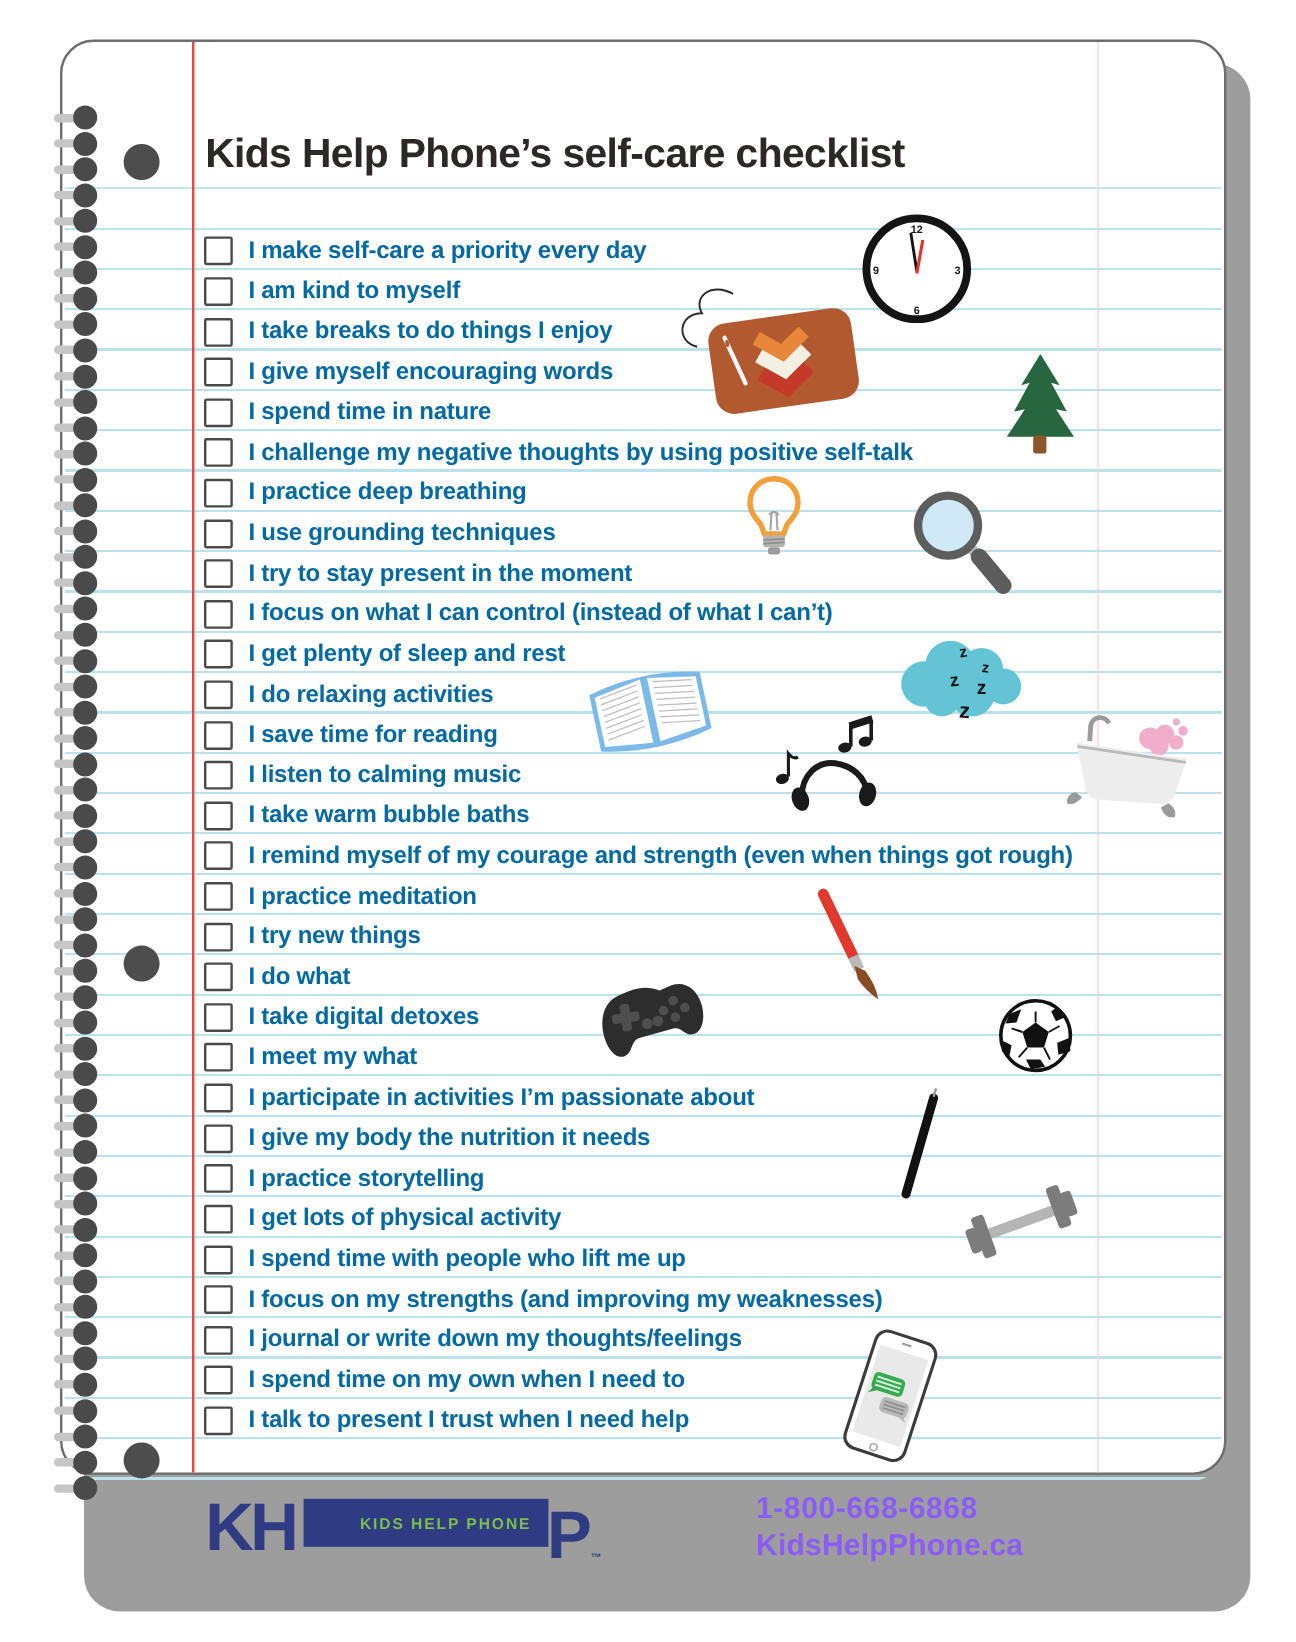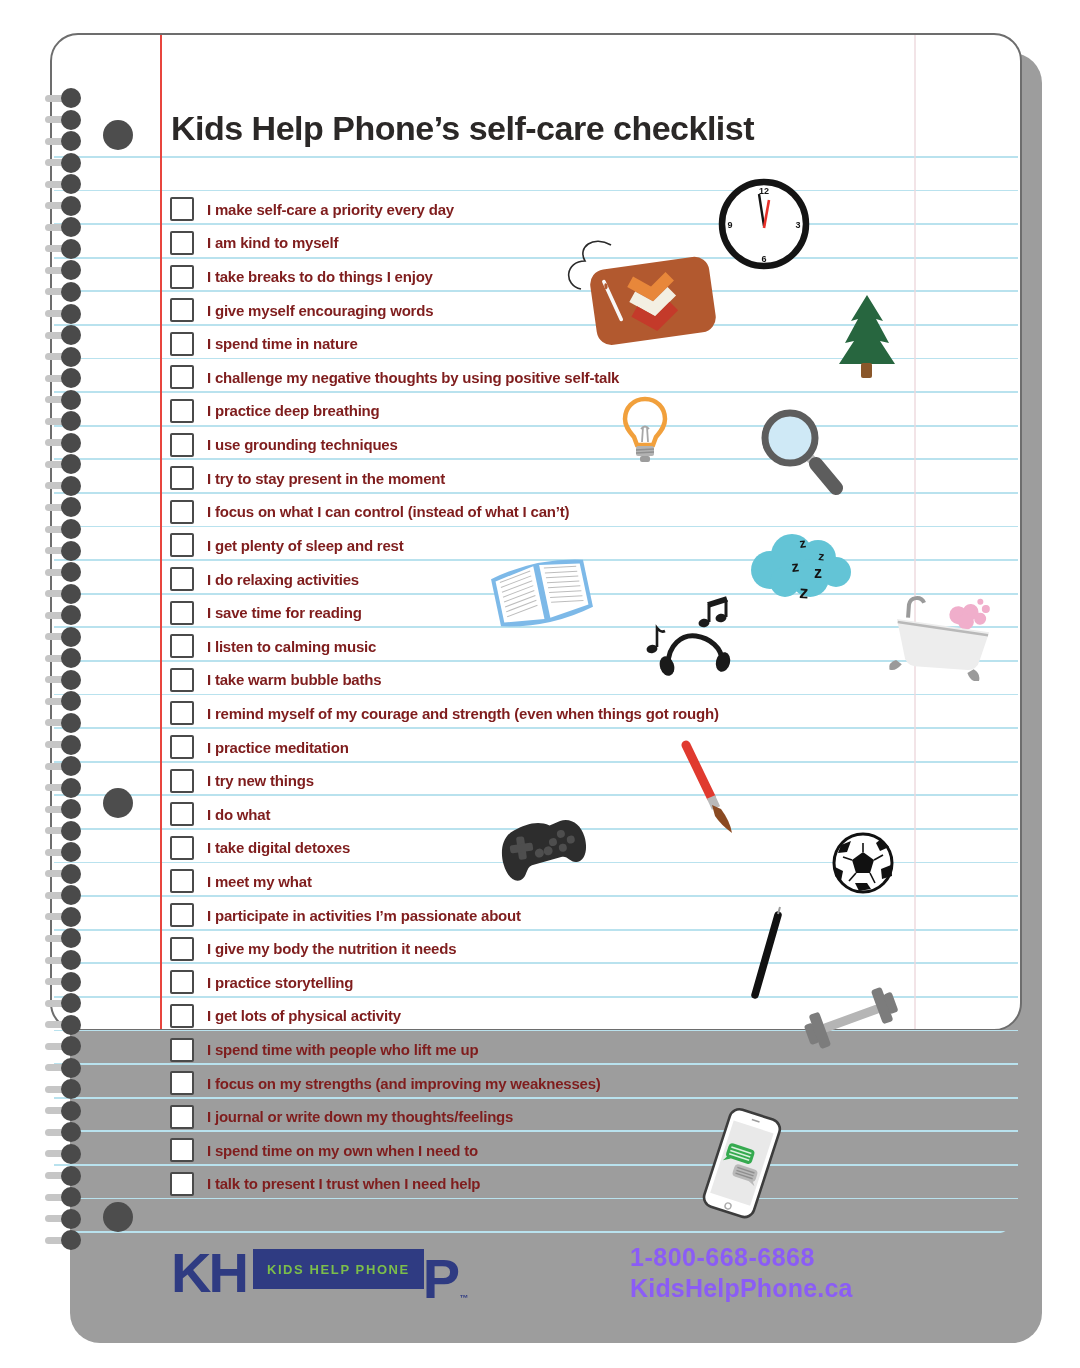--- a/index.html
+++ b/index.html
@@ -3,21 +3,21 @@
 <meta charset="utf-8">
 <style>
   html,body{margin:0;padding:0;background:#ffffff;}
   body{width:1080px;height:1368px;position:relative;font-family:"Liberation Sans",sans-serif;overflow:hidden;}
 
   
   .page-shadow{position:absolute;left:70px;top:53px;width:972px;height:1290px;
     background:#9d9d9d;border-radius:30px;}
 
   
-  .page{position:absolute;left:50px;top:33px;width:972px;height:998px;background:#ffffff;
+  .page{position:absolute;left:50px;top:33px;width:972px;height:1196px;background:#ffffff;
     border:2.5px solid #6d6d6d;border-radius:28px;box-sizing:border-box;}
 
   .ruled-lines{position:absolute;left:2px;right:2px;top:121px;height:1078px;
     background:repeating-linear-gradient(to bottom,#b9e2ee 0,#b9e2ee 1.8px,transparent 1.8px,transparent 33.6px);
     border-radius:0 0 24px 24px;}
   .margin-line{position:absolute;left:108px;top:0;bottom:0;width:2px;background:#e8453e;}
   .margin-line-right{position:absolute;left:862px;top:0;bottom:0;width:1.5px;background:#ecd9dd;opacity:.7;}
 
   
   .coil{position:absolute;left:-7px;width:42px;height:21px;}
@@ -27,29 +27,29 @@
   .hole{position:absolute;left:51px;width:30px;height:30px;border-radius:50%;background:#4d4d4d;}
   .hole-1{top:85px;} .hole-2{top:753px;} .hole-3{top:1167px;}
 
   .title{position:absolute;left:119px;top:74px;font-size:34px;font-weight:800;color:#2b2827;
     letter-spacing:-0.5px;white-space:nowrap;}
 
   .checklist{position:absolute;left:118px;top:157.5px;width:850px;}
   .row{height:33.62px;display:flex;align-items:center;}
   .checkbox{width:20px;height:20px;border:2px solid #4a4a4a;border-radius:2px;background:#fff;
     flex:0 0 auto;margin-right:13px;}
-  .item-label{font-size:15px;font-weight:700;color:#7f1d1d;letter-spacing:-0.2px;white-space:nowrap;}
+  .item-label{font-size:20px;font-weight:700;color:#0369a1;letter-spacing:-0.2px;white-space:nowrap;}
 
   .illus{position:absolute;}
 
   
   .khp-logo{position:absolute;left:119px;top:1212px;display:flex;align-items:flex-start;height:60px;}
   .khp-letter{font-size:56px;line-height:52px;font-weight:800;color:#2f3b82;letter-spacing:-3px;}
   .khp-bar{background:#2f3b82;height:40px;margin:2px 0 0 7px;padding:0 14px;display:flex;align-items:center;}
-  .khp-bar-text{color:#7cbe4a;font-size:13px;font-weight:800;letter-spacing:1.6px;white-space:nowrap;}
+  .khp-bar-text{color:#7cbe4a;font-size:13px;font-weight:800;letter-spacing:1.6px;white-space:nowrap;margin-left:33px;}
   .khp-p{margin-left:-1px;transform:translateY(6px);}
   .khp-tm{font-size:9px;color:#2f3b82;align-self:flex-end;margin:0 0 4px 2px;font-weight:700;}
 
   .contact{position:absolute;left:578px;top:1207px;color:#8b5cf6;font-weight:800;}
   .contact-phone{font-size:25px;line-height:31px;letter-spacing:0.5px;}
   .contact-site{font-size:25px;line-height:31px;letter-spacing:0.2px;}
 </style>
 </head>
 <body>
 

